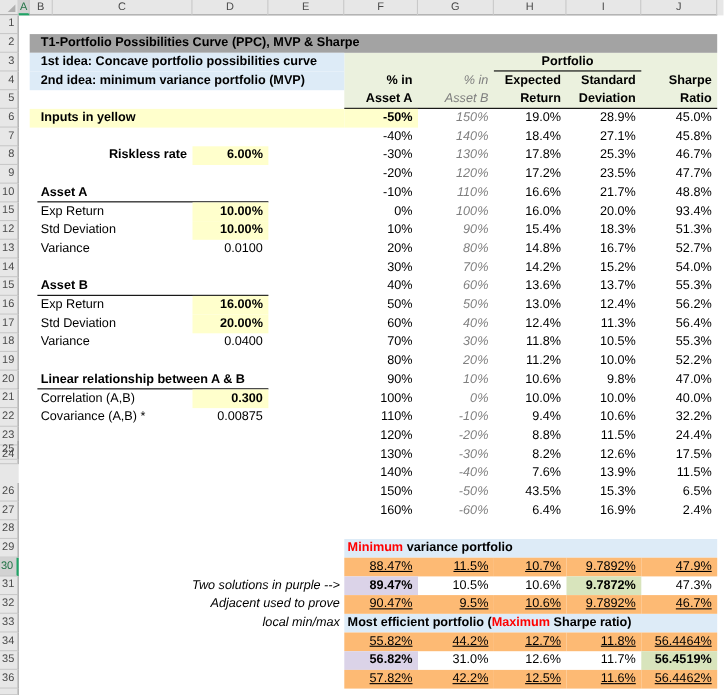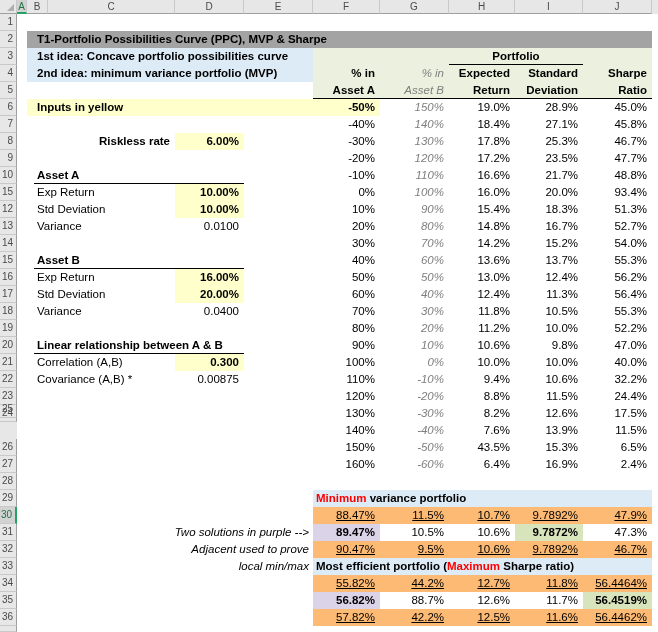--- a/index.html
+++ b/index.html
@@ -292,21 +292,21 @@
     <div class="cell num cG grayrow" style="top: 541px;">9.5%</div>
     <div class="cell num cH grayrow" style="top: 541px;">10.6%</div>
     <div class="cell num cI grayrow" style="top: 541px;">9.7892%</div>
     <div class="cell num cJ grayrow" style="top: 541px;">46.7%</div>
     <div class="cell num cF grayrow" style="top: 575px;">55.82%</div>
     <div class="cell num cG grayrow" style="top: 575px;">44.2%</div>
     <div class="cell num cH grayrow" style="top: 575px;">12.7%</div>
     <div class="cell num cI grayrow" style="top: 575px;">11.8%</div>
     <div class="cell num cJ grayrow" style="top: 575px;">56.4464%</div>
     <div class="cell num cF purple b" style="top: 592px;">56.82%</div>
-    <div class="cell num cG" style="top: 592px;">88.7%</div>
+    <div class="cell num cG" style="top: 592px;">31.0%</div>
     <div class="cell num cH" style="top: 592px;">12.6%</div>
     <div class="cell num cI" style="top: 592px;">11.7%</div>
     <div class="cell num cJ greencell b" style="top: 592px;">56.4519%</div>
     <div class="cell num cF grayrow" style="top: 609px;">57.82%</div>
     <div class="cell num cG grayrow" style="top: 609px;">42.2%</div>
     <div class="cell num cH grayrow" style="top: 609px;">12.5%</div>
     <div class="cell num cI grayrow" style="top: 609px;">11.6%</div>
     <div class="cell num cJ grayrow" style="top: 609px;">56.4462%</div>
   </div>
 

